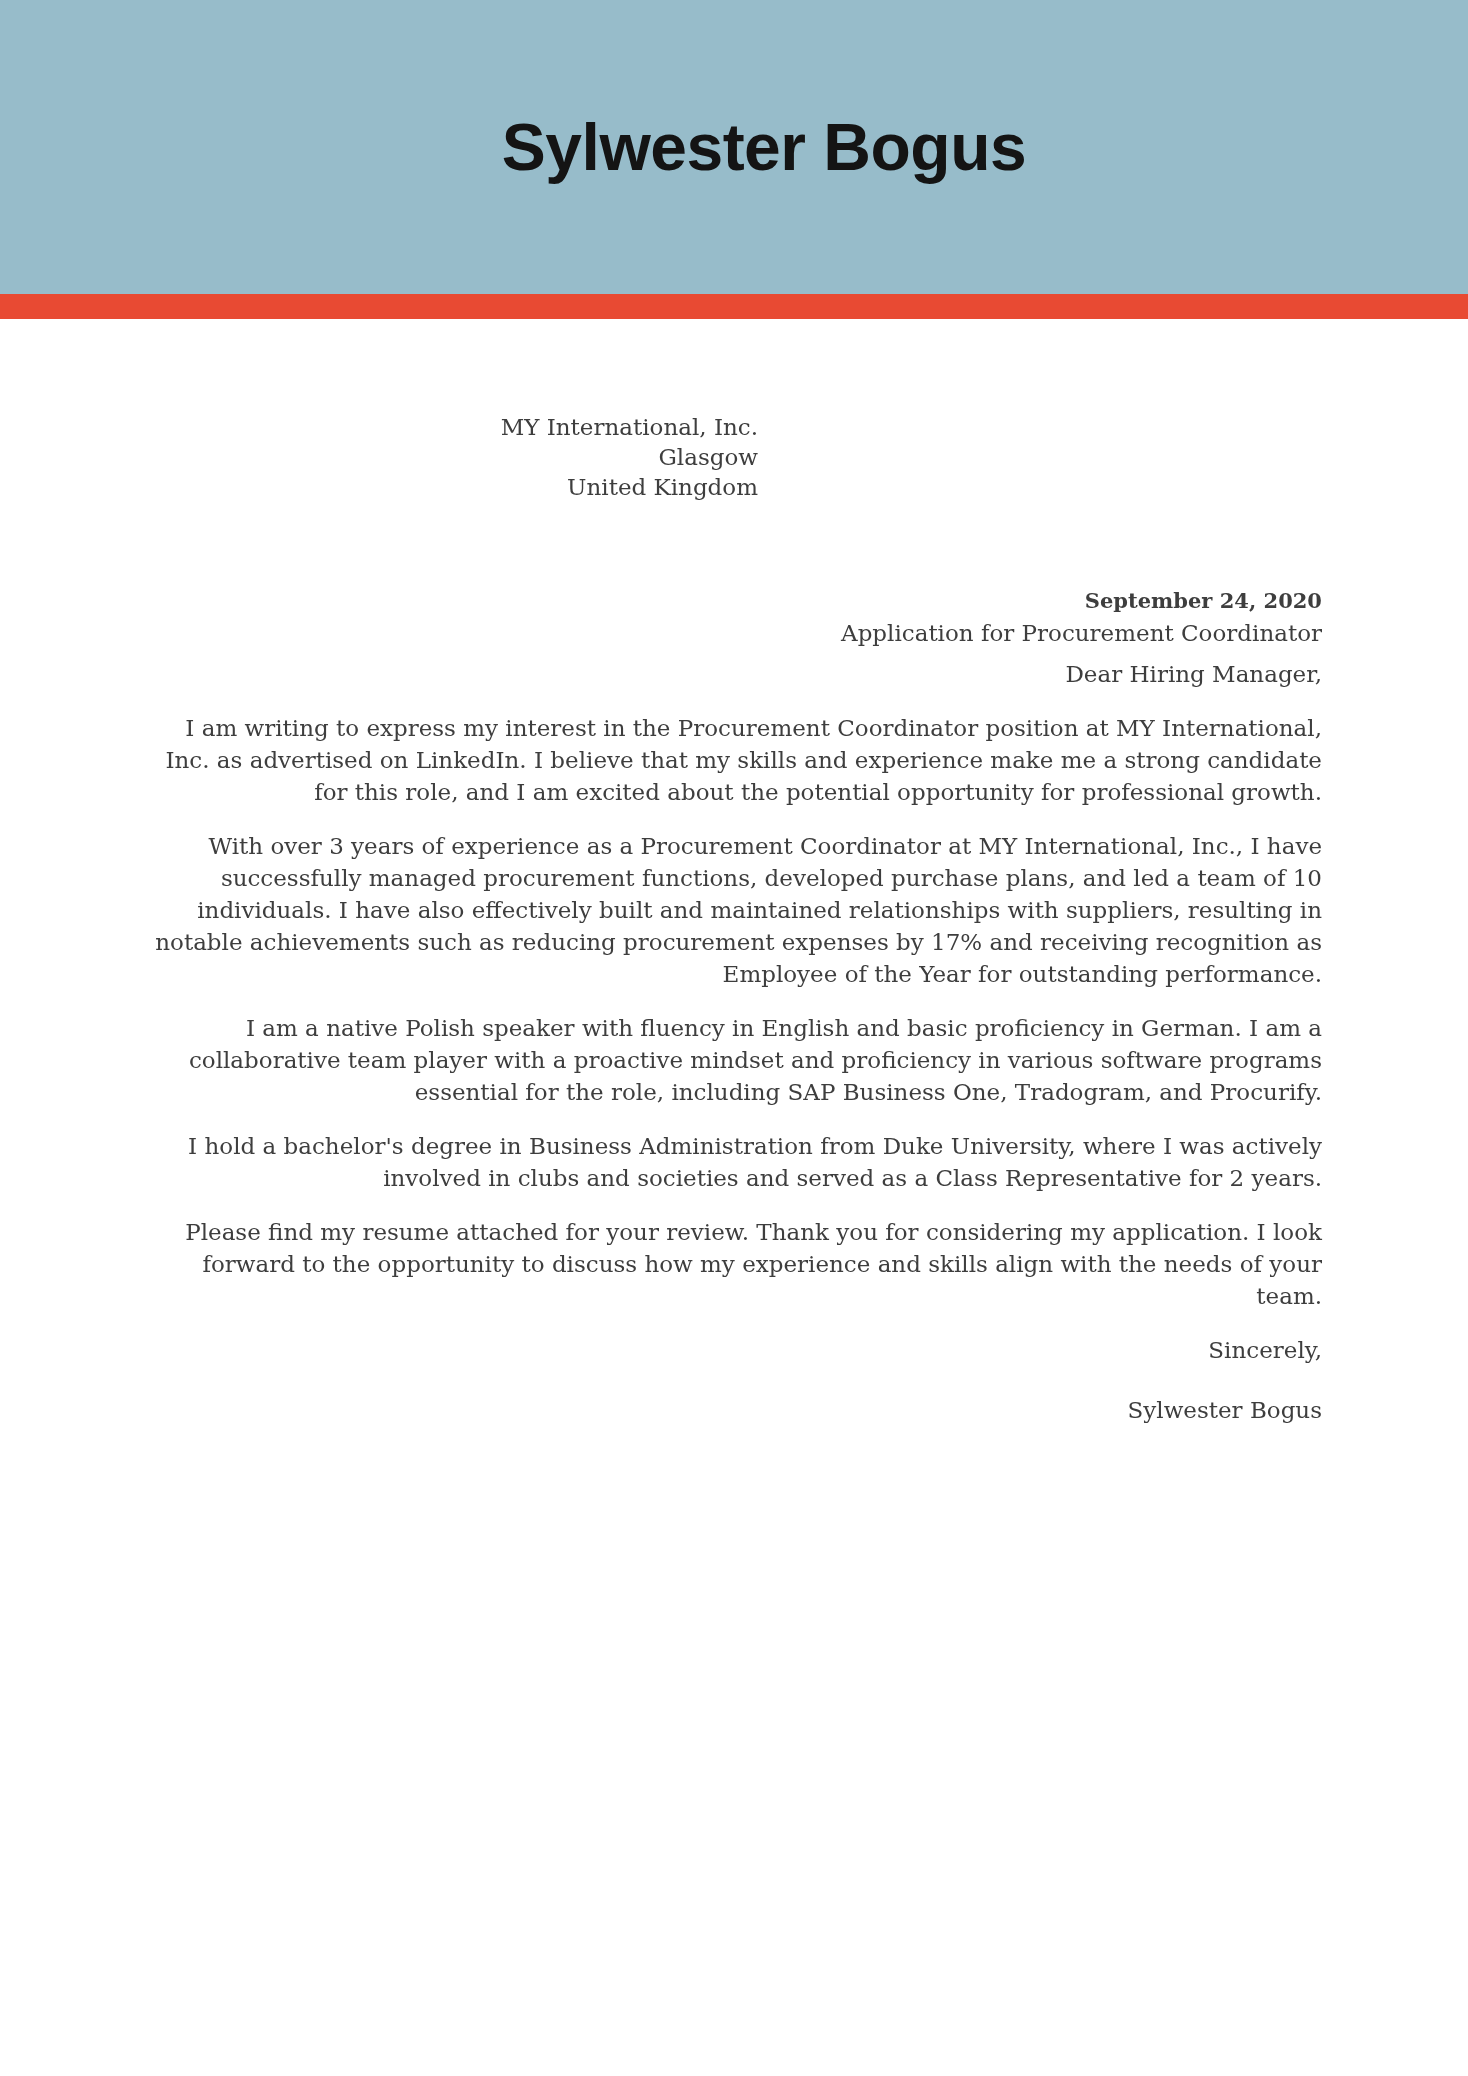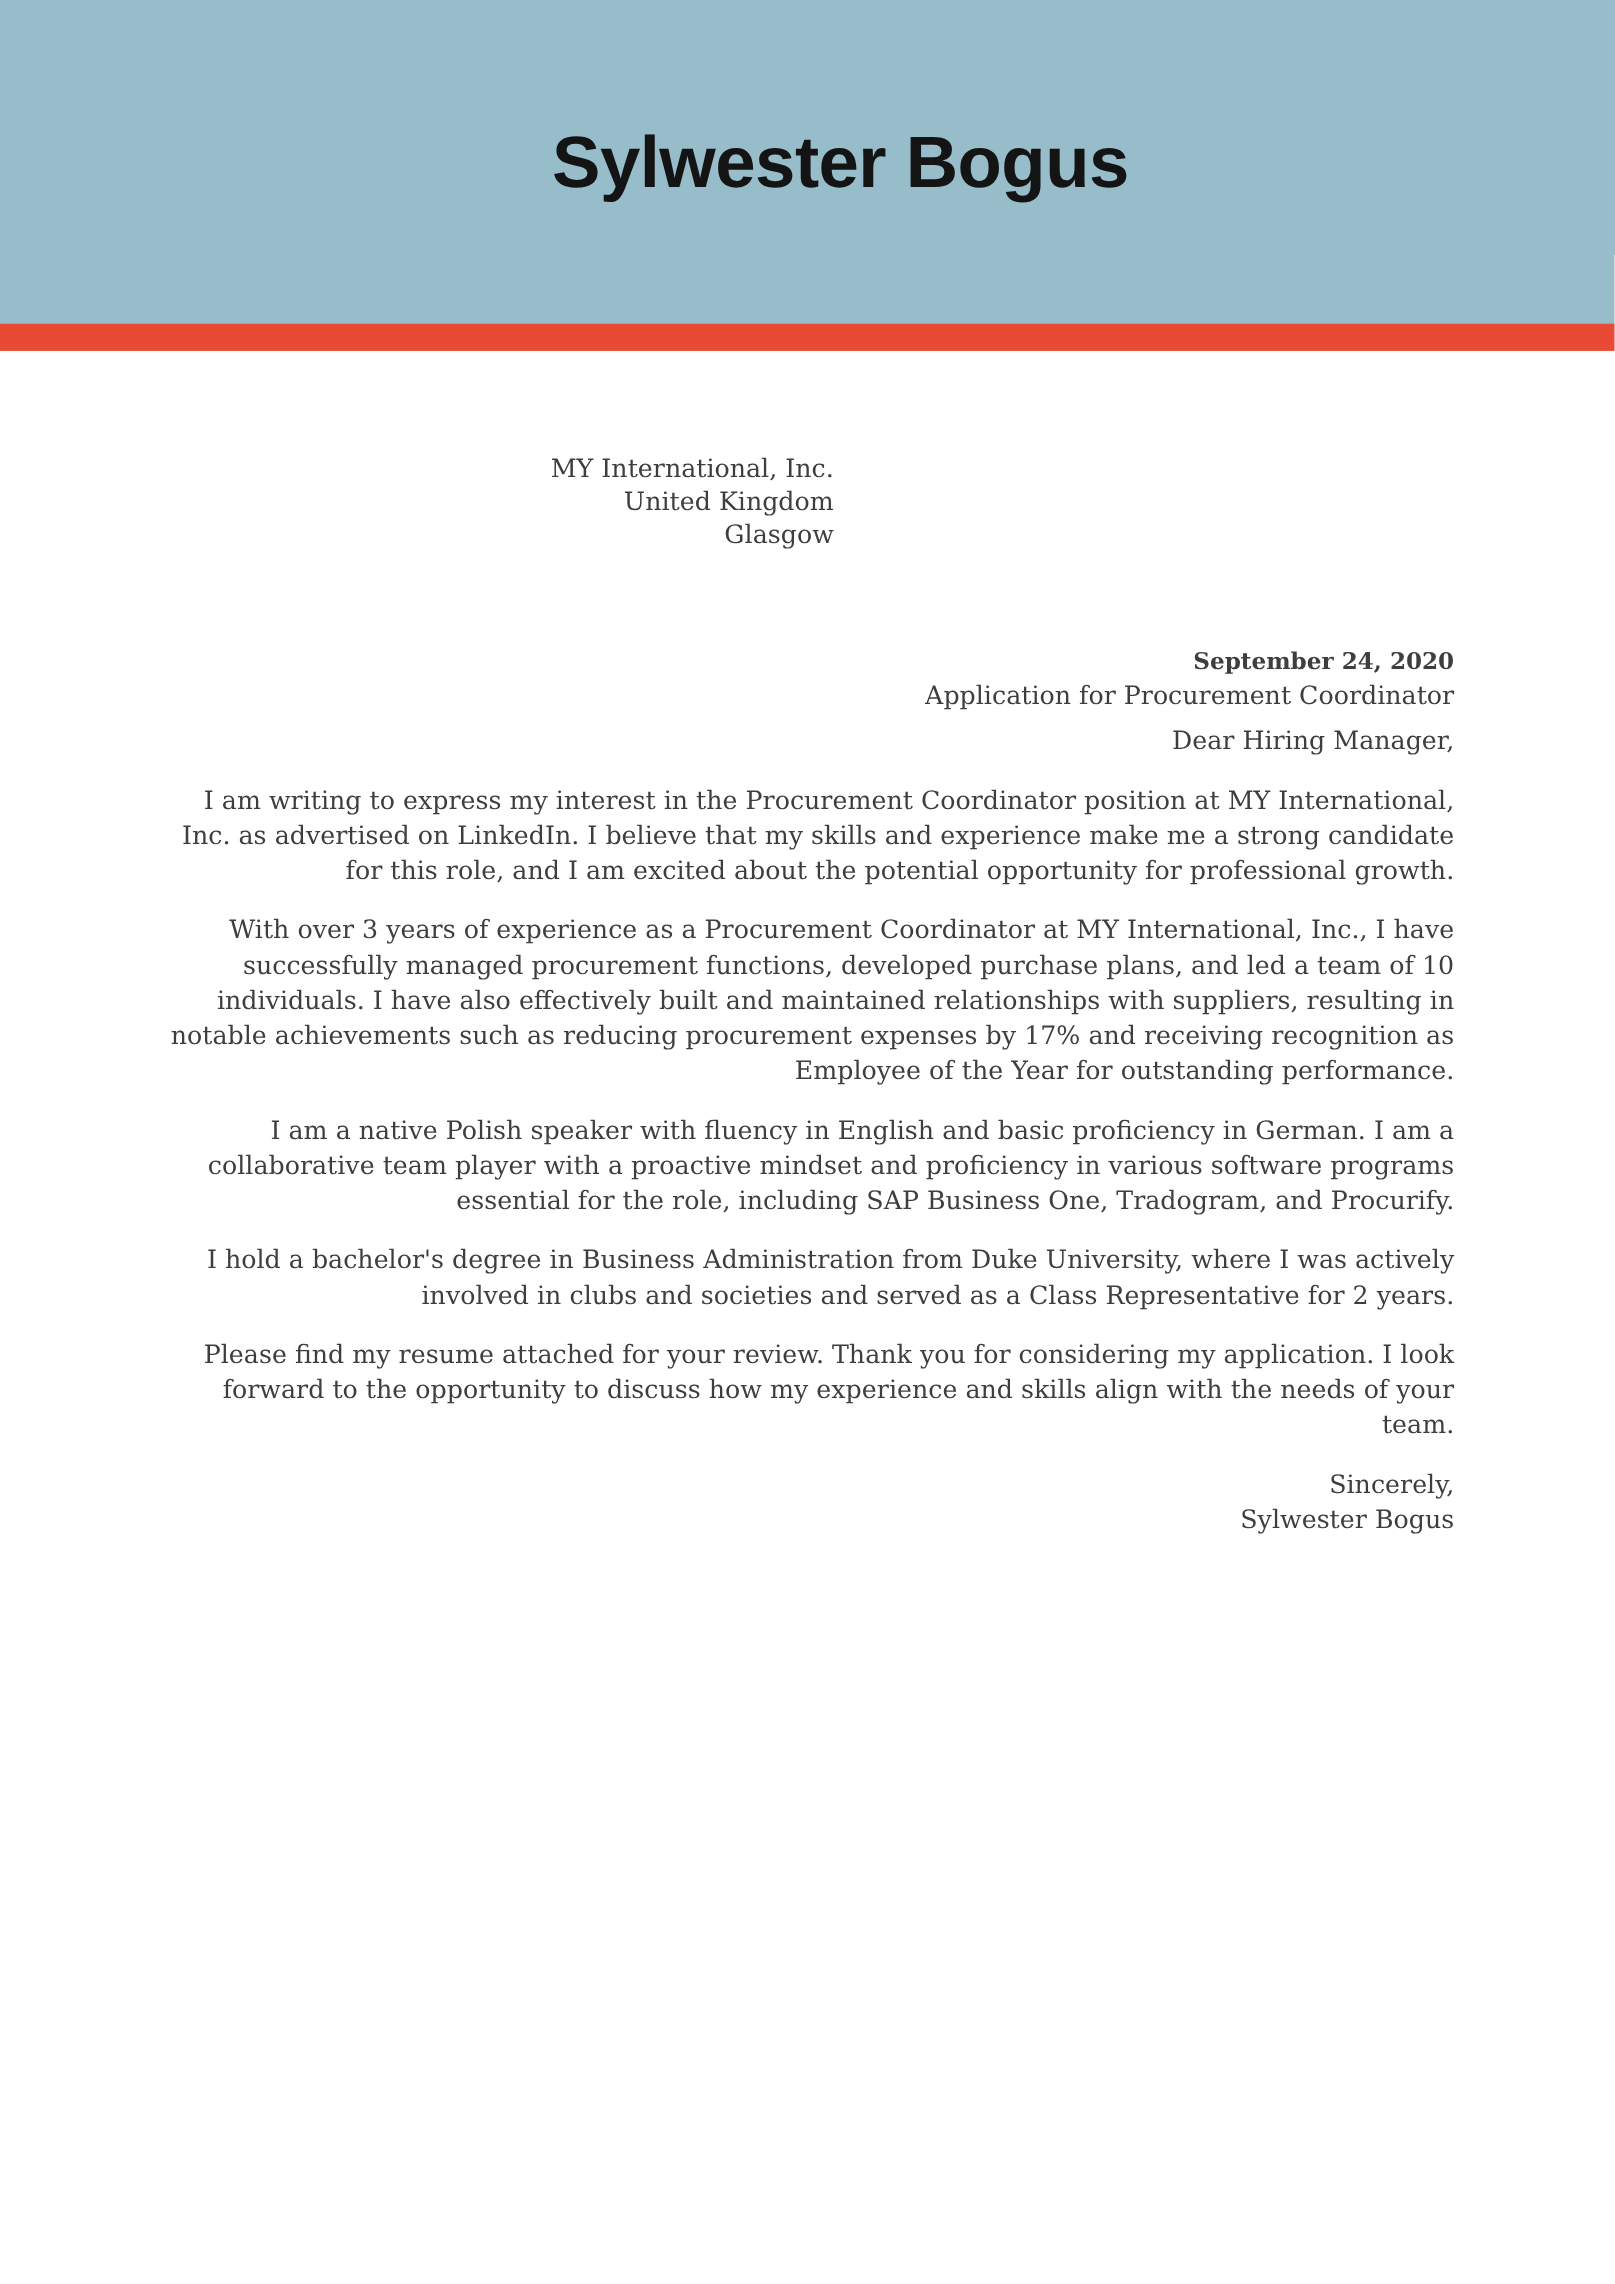--- a/index.html
+++ b/index.html
@@ -58,41 +58,41 @@
     font-weight: 700;
     font-size: 21px;
     line-height: 32px;
     margin-top: 44px;
   }
 
   .salutation { margin-top: 9px; margin-bottom: 22px; }
 
   .letter p.para { margin-bottom: 22px; }
 
-  .closing { }
+  .closing { margin-bottom: 28px; }
   .signature { margin-bottom: 0; }
 </style>
 </head>
 <body>
 
 <div class="page">
 
   <header class="header">
     <h1>Sylwester Bogus</h1>
   </header>
 
   <div class="stripe"></div>
 
   <main class="letter">
 
     <section class="address-row">
       <div class="recipient">
         <div>MY International, Inc.</div>
+        <div>Glasgow</div>
         <div>United Kingdom</div>
-        <div>Glasgow</div>
       </div>
     </section>
 
     <section class="date-subject">
       <div class="date-line">September 24, 2020</div>
       <div>Application for Procurement Coordinator</div>
     </section>
 
     <p class="salutation">Dear Hiring Manager,</p>
 

